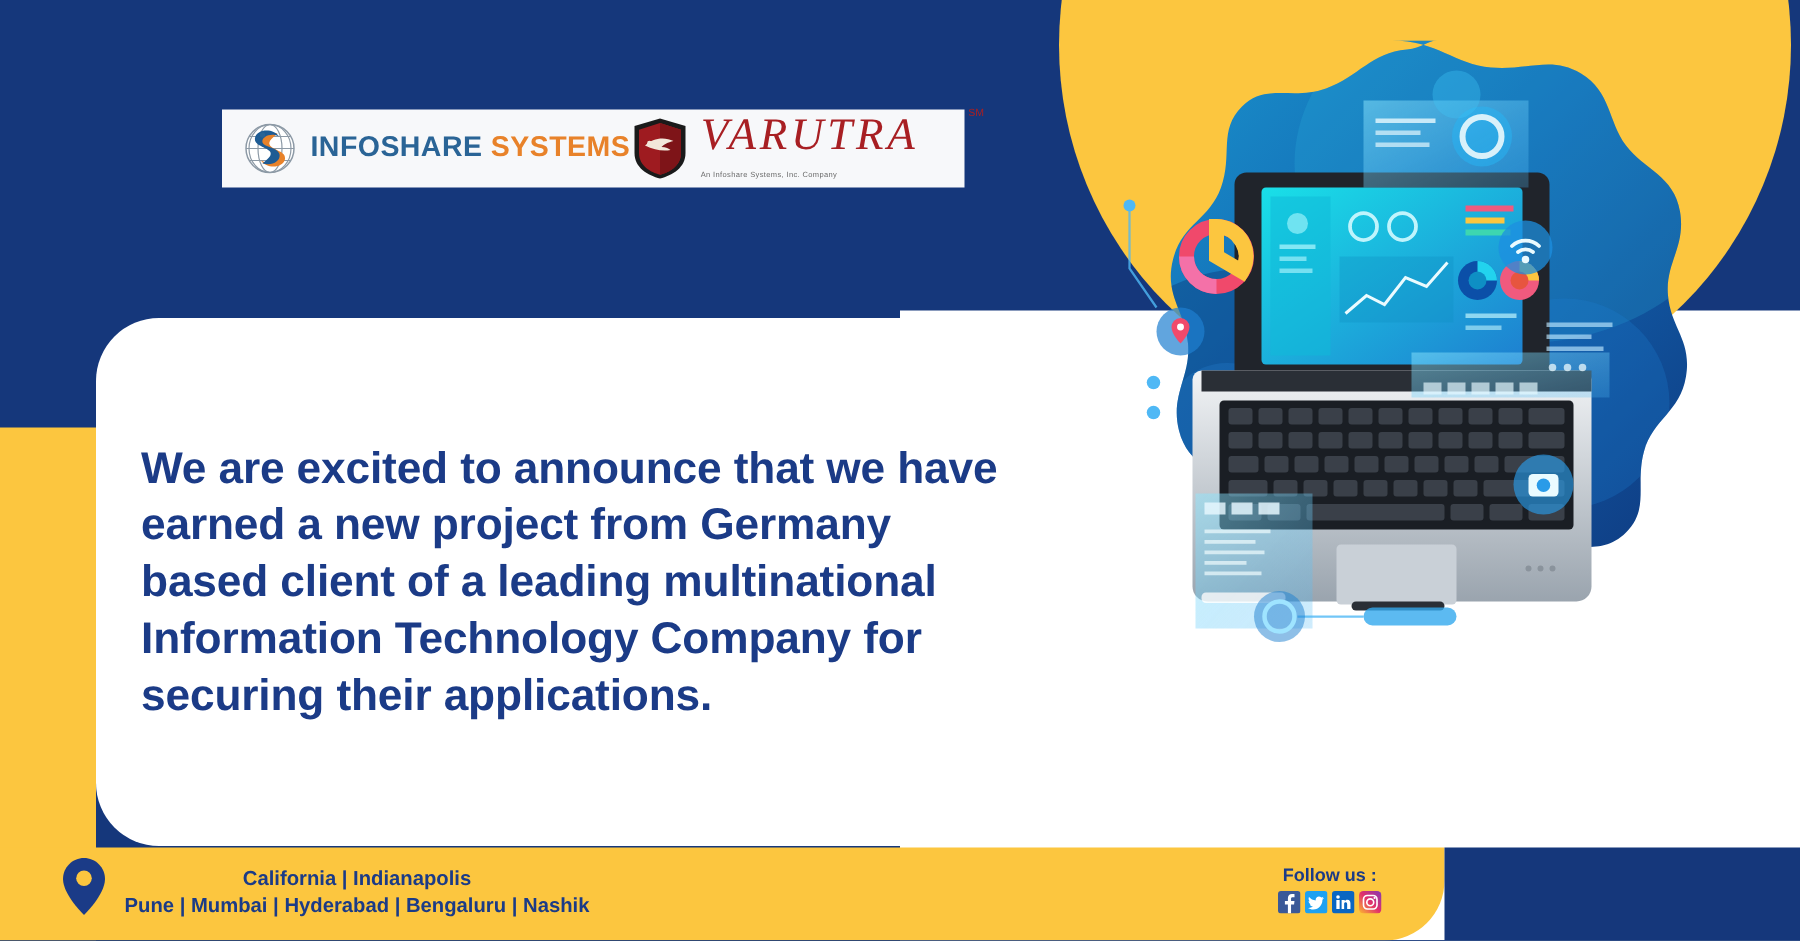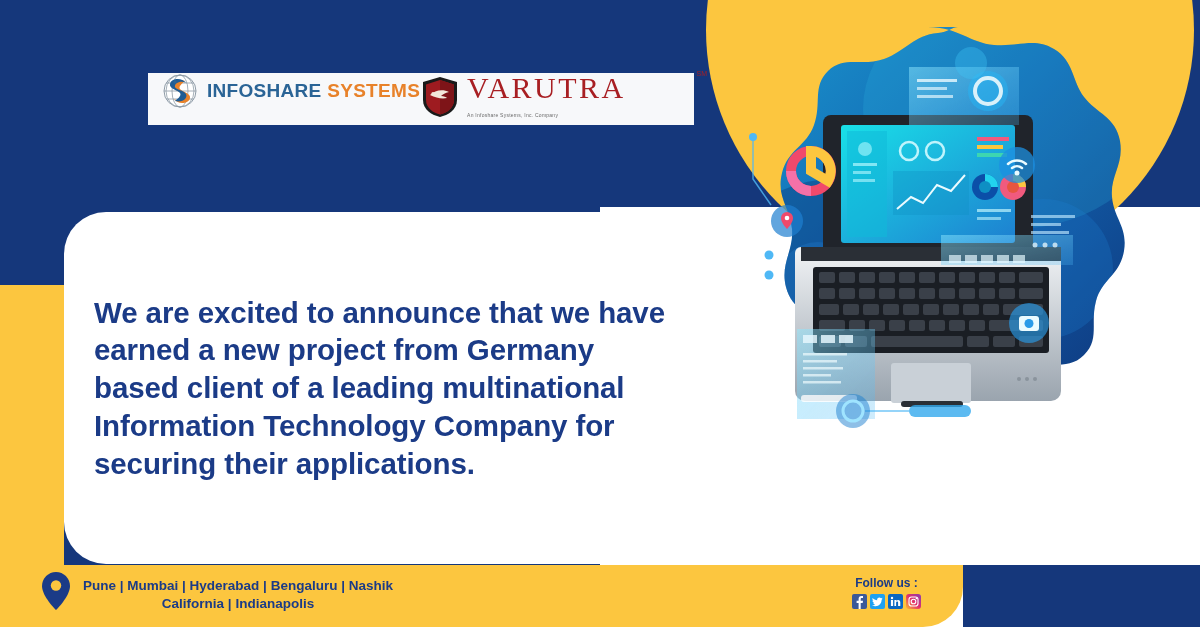--- a/index.html
+++ b/index.html
@@ -13,36 +13,36 @@
   
   .bg-navy{position:absolute;inset:0;background:#15377B;}
   .bg-white-right{position:absolute;left:600px;top:207px;width:600px;height:420px;background:#ffffff;}
   .yellow-circle{position:absolute;left:706px;top:-214px;width:488px;height:488px;border-radius:50%;background:#FCC63F;}
   .yellow-L{position:absolute;left:0;top:285px;width:64px;height:342px;background:#FCC63F;}
   .footer-bar{position:absolute;left:0;top:565px;width:963px;height:62px;background:#FCC63F;border-bottom-right-radius:40px;}
   .footer-navy{position:absolute;left:963px;top:565px;width:237px;height:62px;background:#15377B;}
 
   
   .logo-strip{
-    position:absolute;left:148px;top:73px;width:546px;height:52px;
-    background:#F7F8FA;display:flex;align-items:flex-start;
+    position:absolute;left:148px;top:73px;width:495px;height:52px;
+    background:#F7F8FA;display:flex;align-items:center;
   }
   .logo-infoshare{display:flex;align-items:center;padding-left:14px;width:290px;box-sizing:border-box;}
   .globe{position:relative;width:36px;height:36px;flex:0 0 36px;}
   .globe svg{display:block;}
   .infoshare-text{font-size:19px;font-weight:700;letter-spacing:.3px;margin-left:9px;white-space:nowrap;}
   .t-blue{color:#2A6496;}
   .t-orange{color:#E8822A;}
 
   .logo-varutra{display:flex;align-items:center;}
   .shield{width:40px;height:44px;flex:0 0 40px;}
   .varutra-block{margin-left:7px;position:relative;}
   .varutra-text{
     font-family:"Liberation Serif", serif;font-size:30px;color:#A81F23;
-    letter-spacing:2.5px;line-height:1;font-weight:400;position:relative;display:inline-block;
+    letter-spacing:2.5px;line-height:1;font-weight:400;position:relative;display:inline-block;font-style:italic;
   }
   .varutra-sm{position:absolute;top:-3px;right:-13px;font-size:7px;color:#A81F23;letter-spacing:0;font-family:"Liberation Sans",sans-serif;}
   .varutra-tag{font-size:5px;color:#6b6b6b;letter-spacing:.25px;text-align:right;margin-top:1px;white-space:nowrap;}
 
   
   .card{
     position:absolute;left:64px;top:212px;width:636px;height:352px;
     background:#ffffff;border-radius:42px;
     display:flex;align-items:center;justify-content:center;
   }
@@ -352,22 +352,22 @@
   <div class="footer-navy"></div>
 
   <span class="pin">
     <svg width="28" height="38" viewBox="0 0 28 38">
       <path d="M14 0 C6.3 0 0 6.3 0 14 c0 10.5 14 24 14 24 s14-13.5 14-24 C28 6.3 21.7 0 14 0 z" fill="#1B3B87"></path>
       <circle cx="14" cy="13.5" r="5.2" fill="#FCC63F"></circle>
     </svg>
   </span>
 
   <div class="cities">
+    <div>California | Indianapolis</div>
     <div>Pune | Mumbai | Hyderabad | Bengaluru | Nashik</div>
-    <div>California | Indianapolis</div>
   </div>
 
   <div class="sites">
   </div>
 
   <div class="follow-wrap">
     <div class="follow-label">Follow us :</div>
     <div class="social">
       <span>
         <svg class="sicon" width="15" height="15" viewBox="0 0 15 15">

